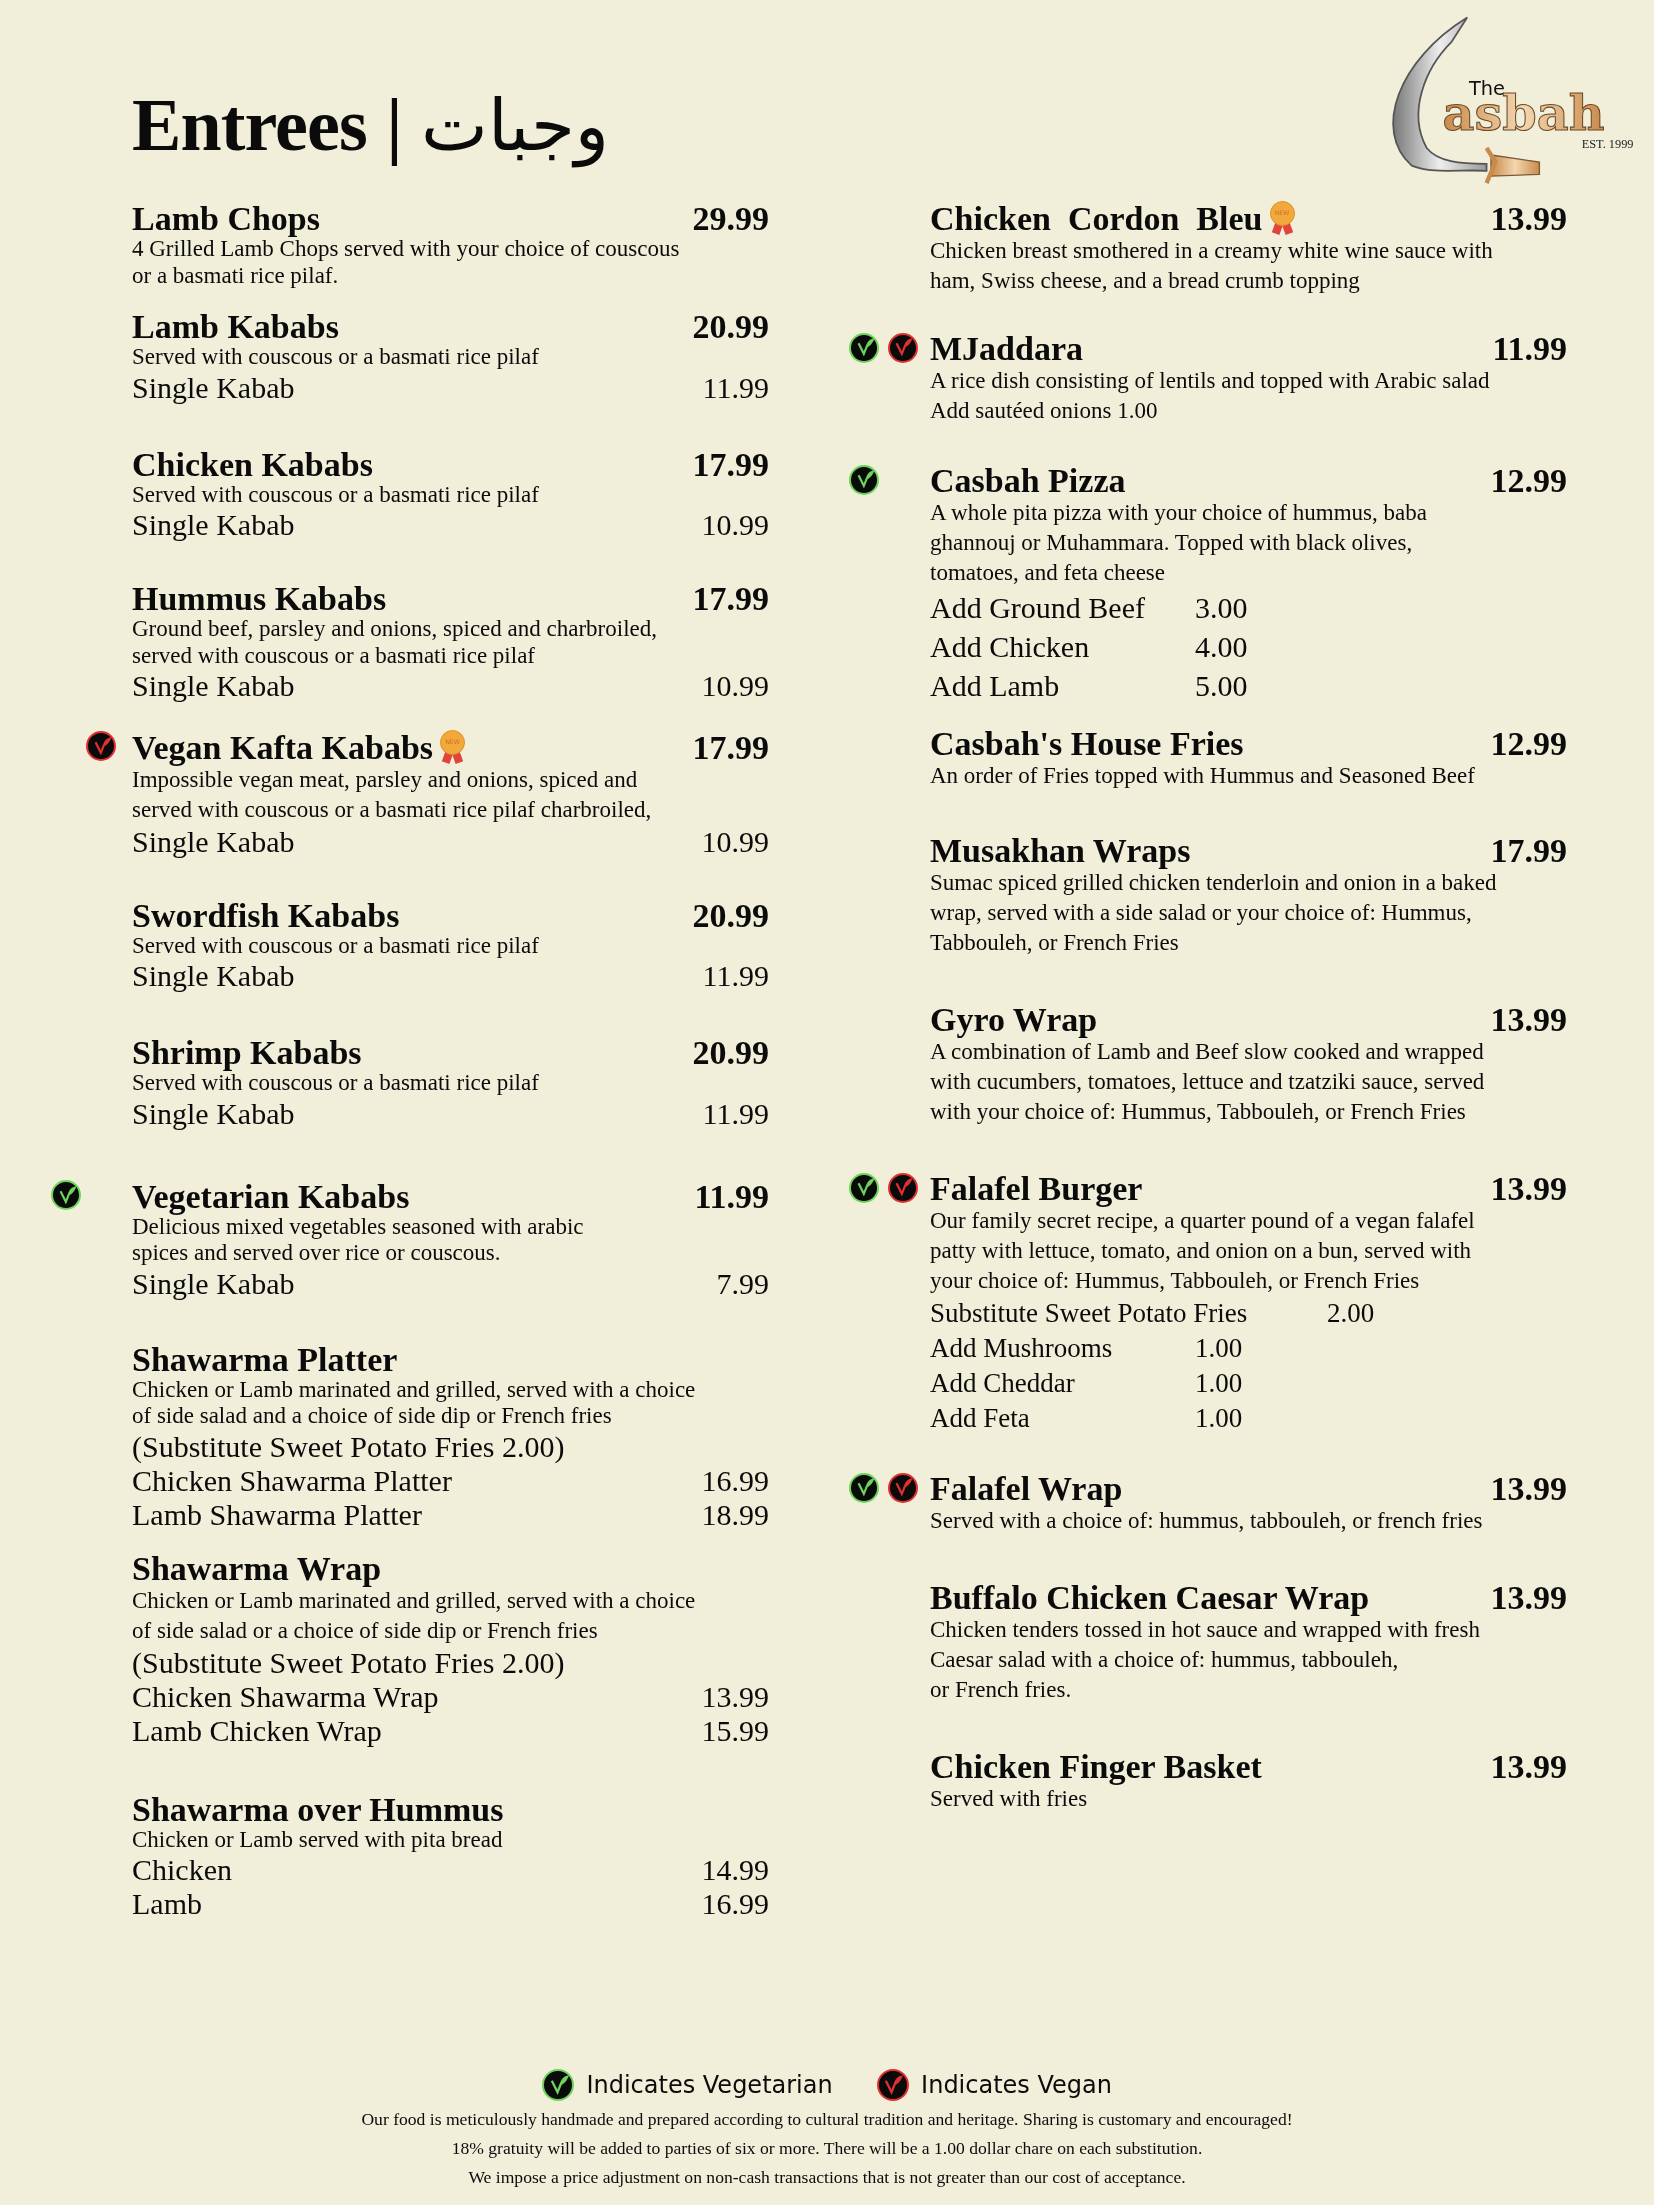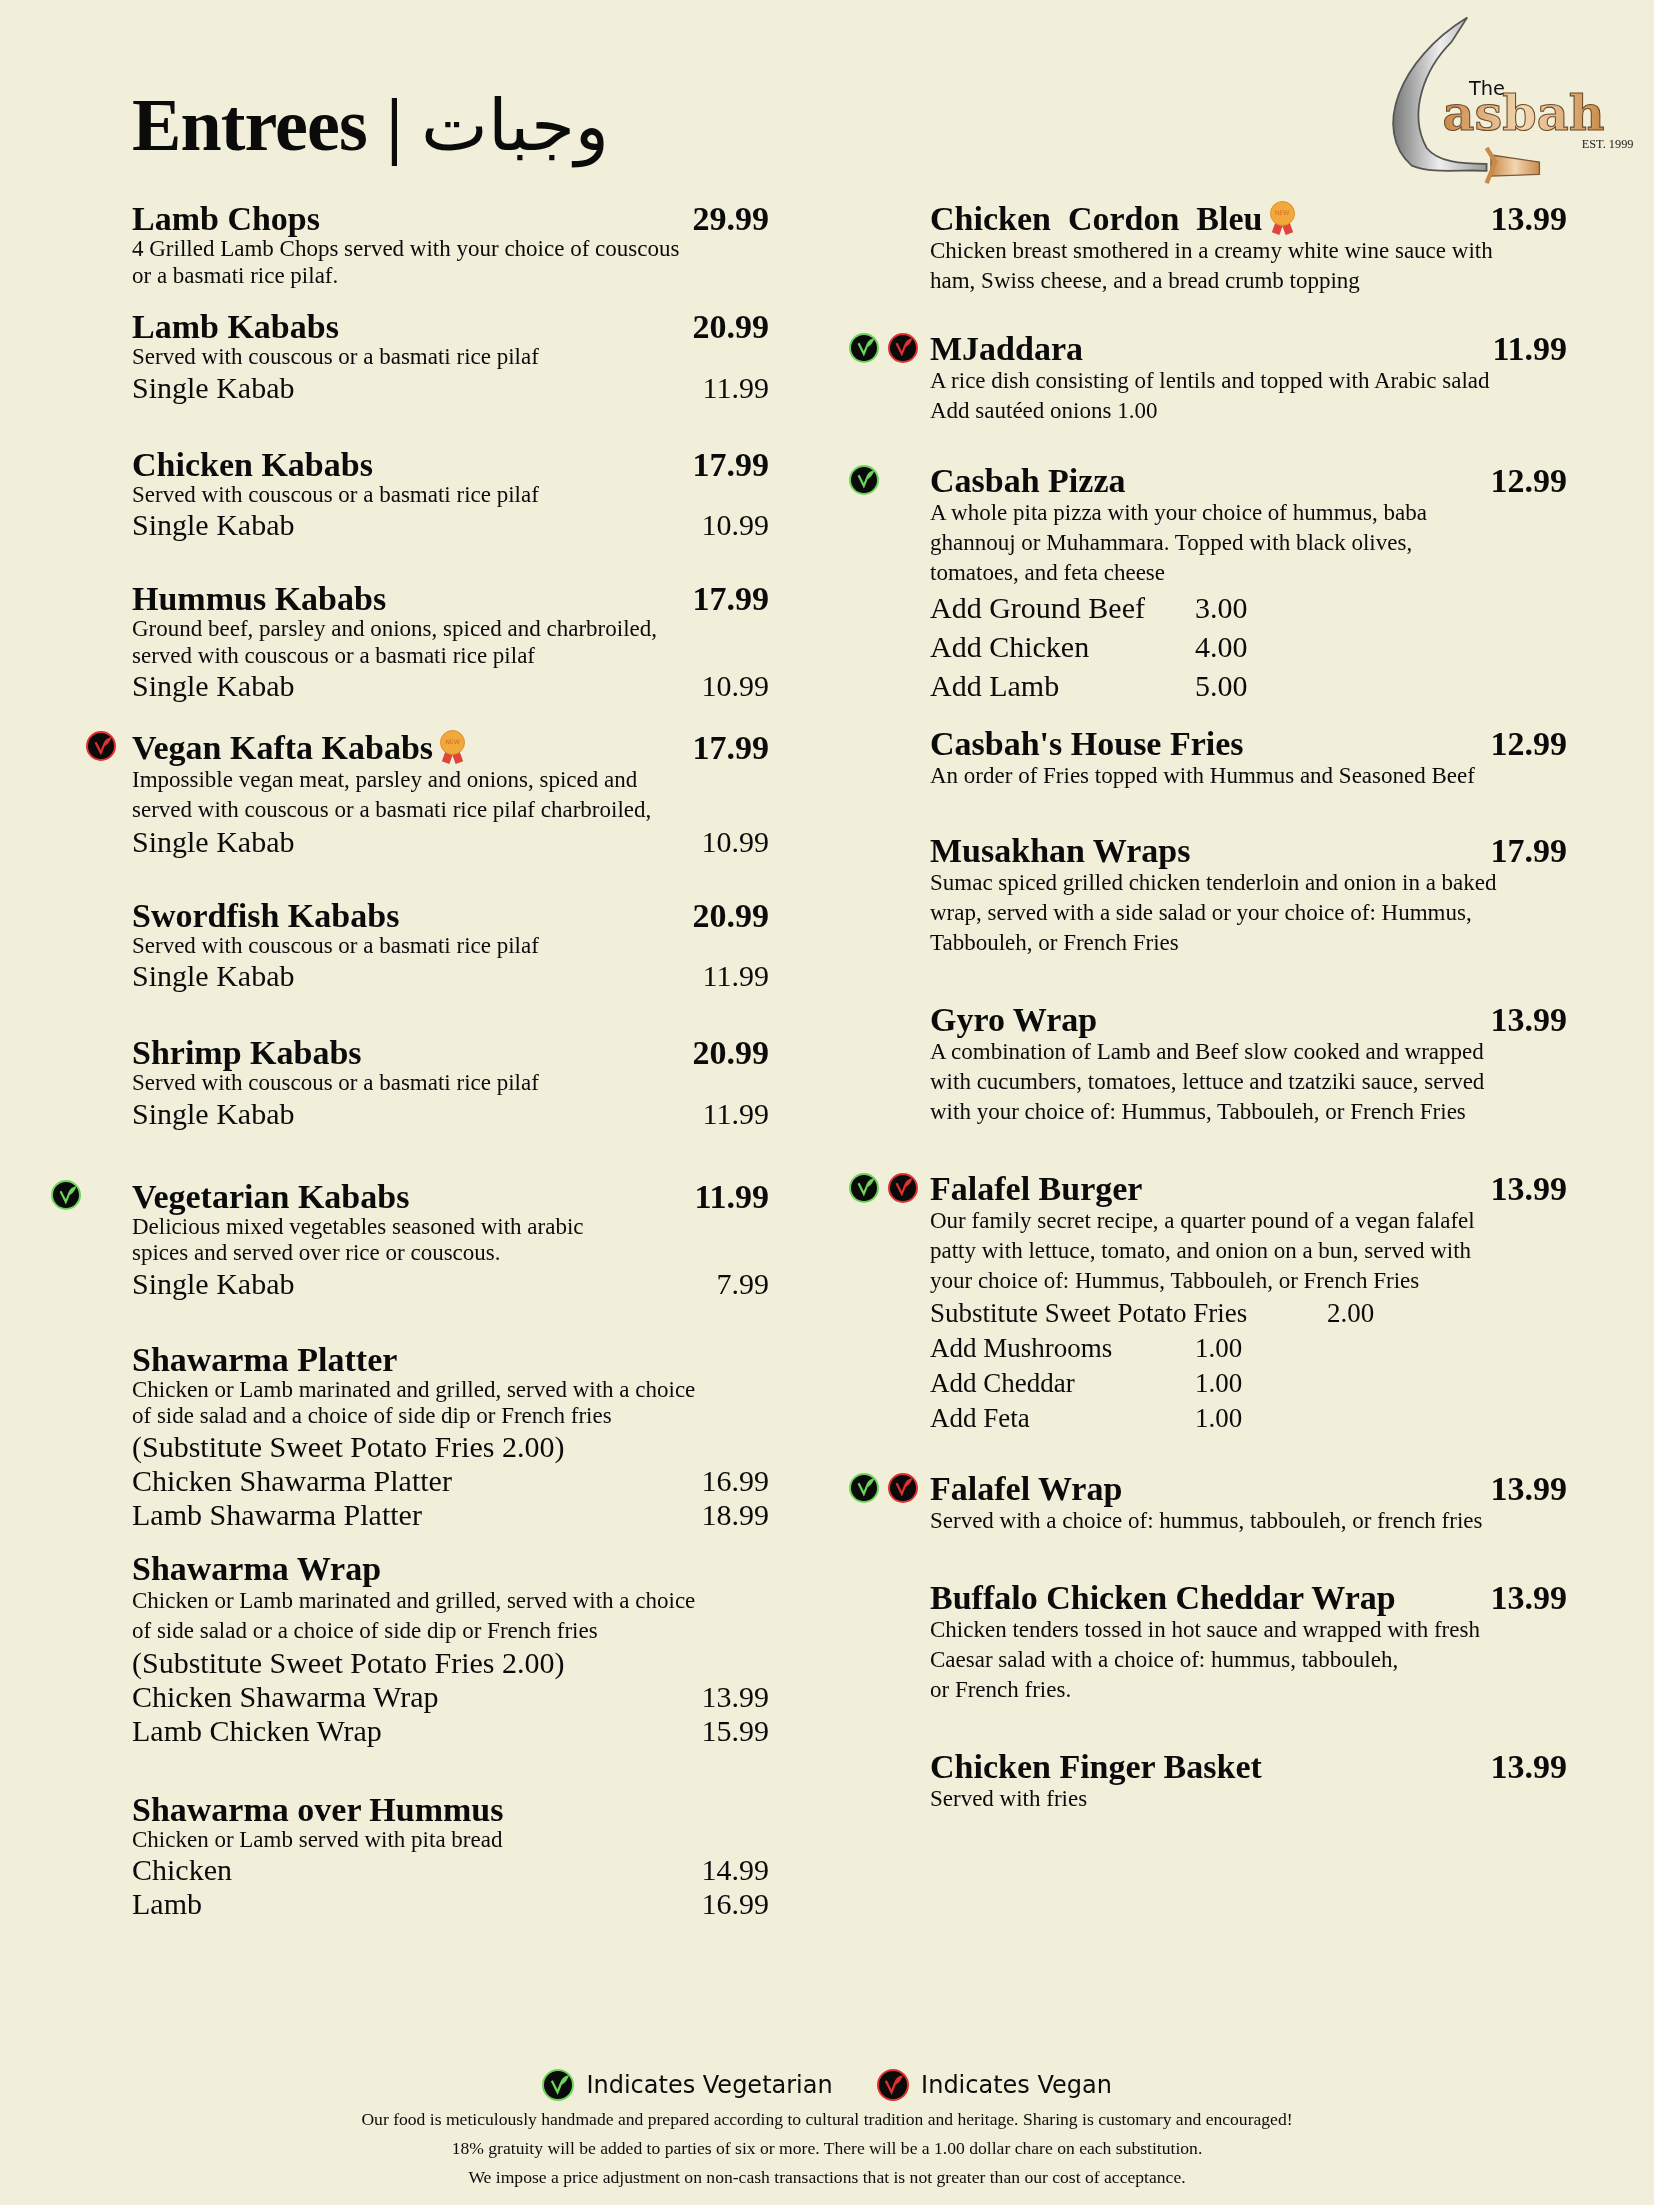--- a/index.html
+++ b/index.html
@@ -414,21 +414,21 @@
     </div>
     <div class="head">
         <span class="name">Falafel Wrap</span>
         <span>13.99</span>
       </div>
     <div class="desc loose">Served with a choice of: hummus, tabbouleh, or french fries</div>
   </div>
 
   <div class="item" style="margin-top:44px;">
     <div class="head">
-        <span class="name">Buffalo Chicken Cheddar Wrap</span>
+        <span class="name">Buffalo Chicken Caesar Wrap</span>
         <span>13.99</span>
       </div>
     <div class="desc loose">
         <div>Chicken tenders tossed in hot sauce and wrapped with fresh</div>
         <div>Caesar salad with a choice of: hummus, tabbouleh,</div>
         <div>or French fries.</div>
       </div>
   </div>
 
   <div class="item" style="margin-top:44px;">

